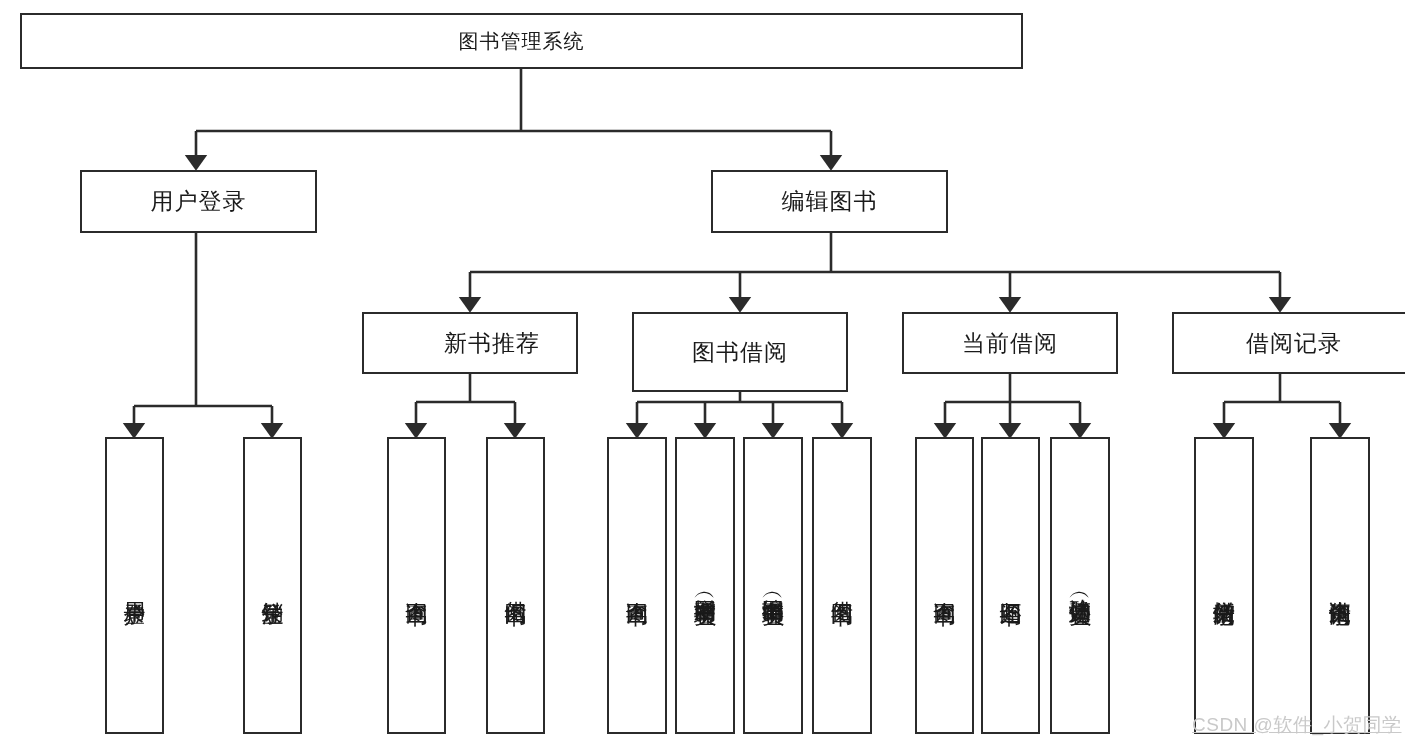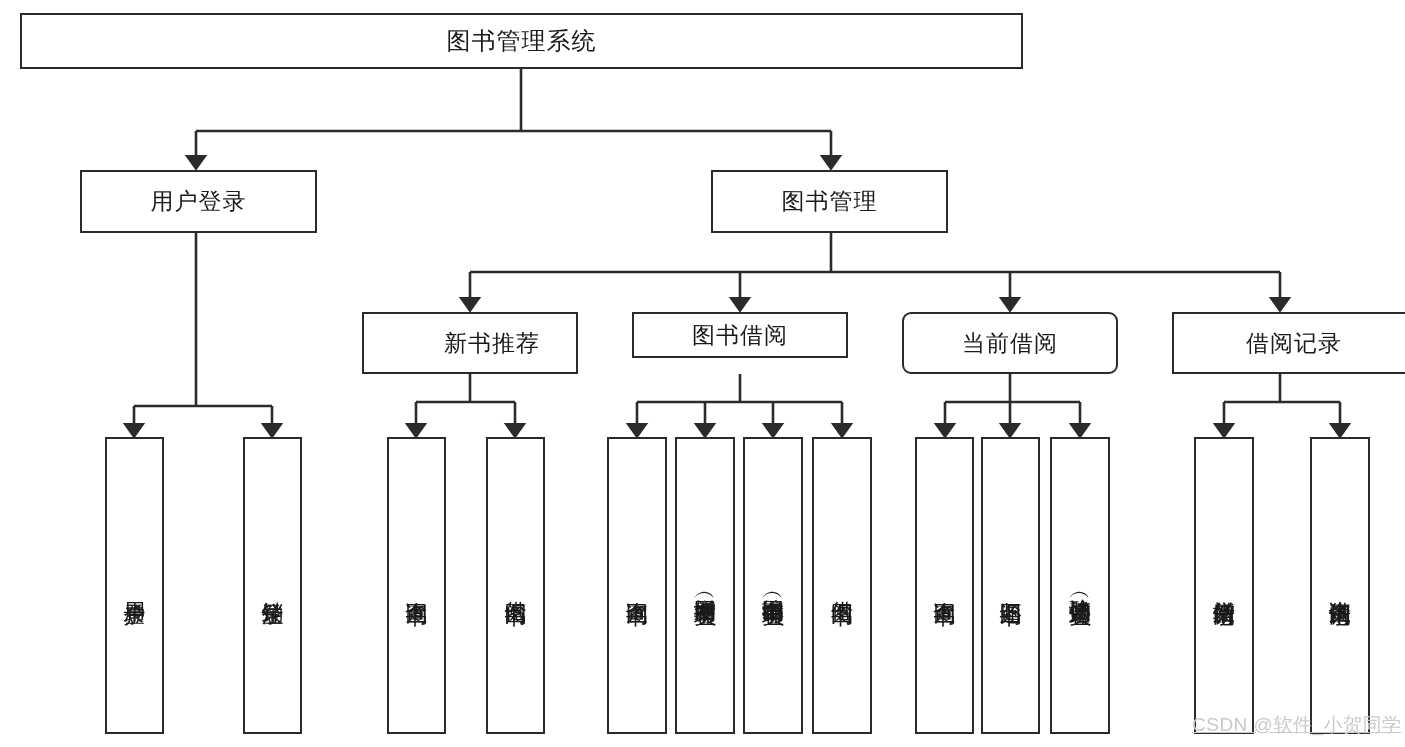--- a/index.html
+++ b/index.html
@@ -36,21 +36,21 @@
     letter-spacing: 1px;
   }
   .node.vert .vtext {
     writing-mode: vertical-rl;
     text-orientation: upright;
     line-height: 1.18;
     text-align: center;
     white-space: nowrap;
   }
   .node.root {
-    font-size: 24px;
+    font-size: 20px;
   }
   svg.connectors {
     position: absolute;
     left: 0;
     top: 0;
     width: 1405px;
     height: 747px;
     pointer-events: none;
   }
   .watermark {
@@ -120,30 +120,30 @@
   </svg>
 
   <div class="node horiz root" style="left:20px; top:13px; width:1003px; height:56px;">
     <span>图书管理系统</span>
   </div>
 
   <div class="node horiz" style="left:80px; top:170px; width:237px; height:63px;">
     <span>用户登录</span>
   </div>
   <div class="node horiz" style="left:711px; top:170px; width:237px; height:63px;">
-    <span>图书管理</span>
+    <span>编辑图书</span>
   </div>
 
   <div class="node horiz" style="left:362px; top:312px; width:216px; height:62px;padding-left:44px;">
     <span>新书推荐</span>
   </div>
-  <div class="node horiz" style="left:632px; top:312px; width:216px; height:46px;">
+  <div class="node horiz" style="left:632px; top:312px; width:216px; height:80px;">
     <span>图书借阅</span>
   </div>
-  <div class="node horiz" style="left:902px; top:312px; width:216px; height:62px;border-radius:9px;">
+  <div class="node horiz" style="left:902px; top:312px; width:216px; height:62px;">
     <span>当前借阅</span>
   </div>
   <div class="node horiz" style="left:1172px; top:312px; width:244px; height:62px;">
     <span>借阅记录</span>
   </div>
 
   <div class="node vert" style="left:105px; top:437px; width:59px; height:297px;">
     <span class="vtext">用户登录</span>
   </div>
   <div class="node vert" style="left:243px; top:437px; width:59px; height:297px;">

